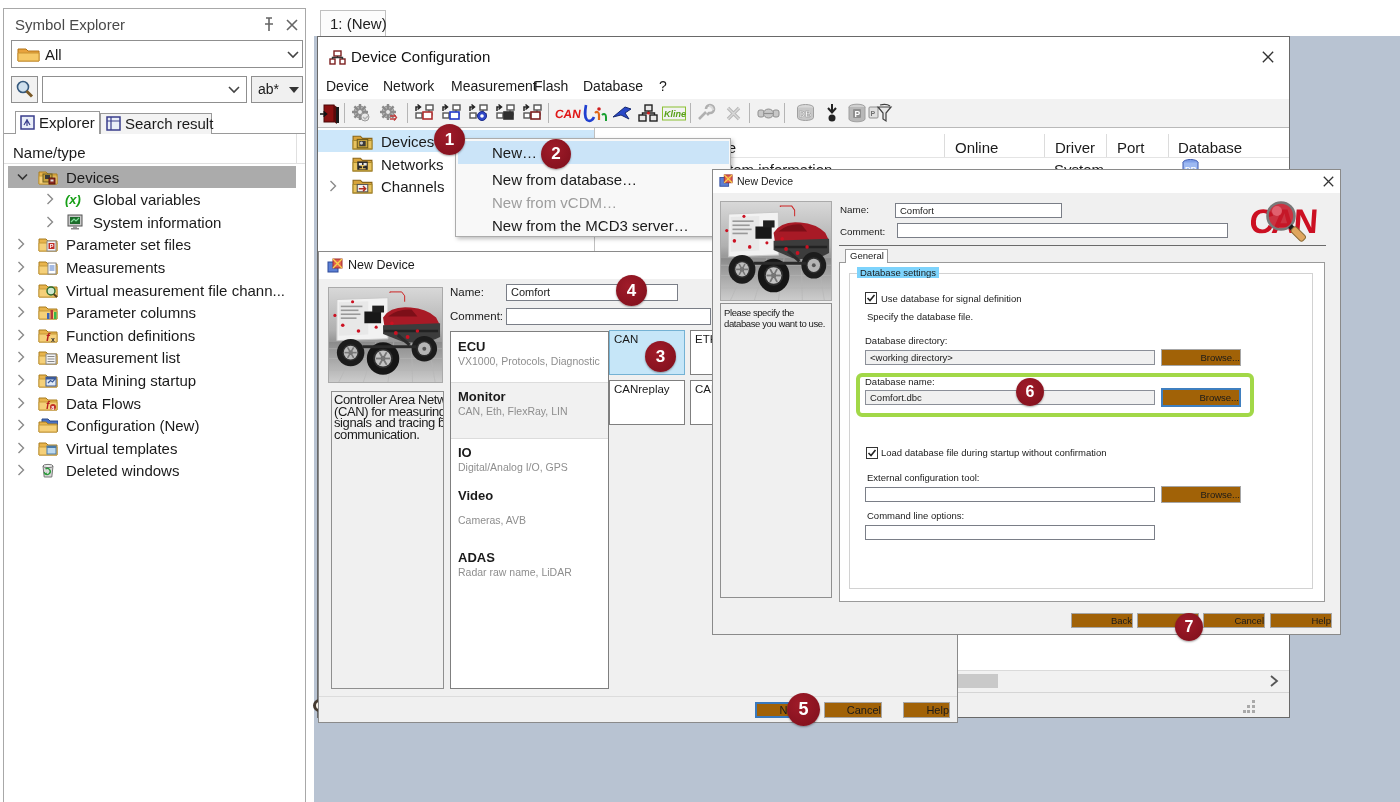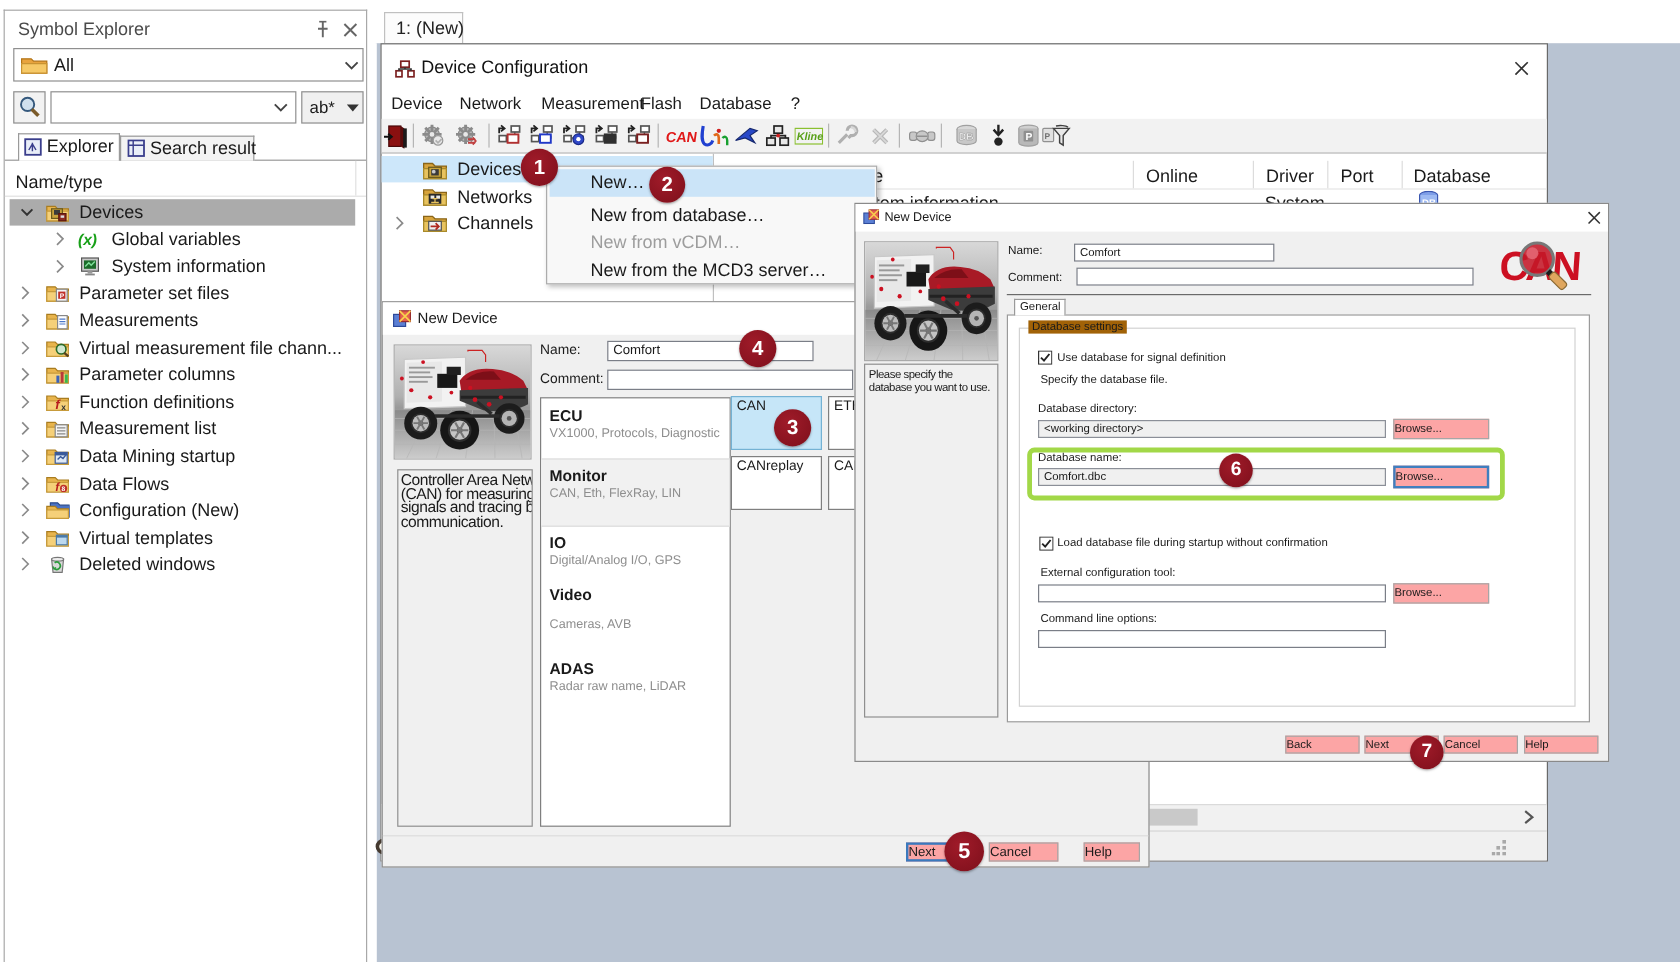--- a/index.html
+++ b/index.html
@@ -1,19 +1,19 @@
 <!DOCTYPE html>
 <html><head><meta charset="utf-8"><style>
 *{box-sizing:border-box;margin:0;padding:0}
 html,body{width:1400px;height:802px;overflow:hidden}
 body{position:relative;font-family:"Liberation Sans",sans-serif;background:#fff;color:#1a1a1a}
 .abs{position:absolute}
 .fld{position:absolute;background:#f0f0f0;border:1px solid #8b8f98}
 .fldw{position:absolute;background:#fff;border:1px solid #7a7e87}
-.btn{position:absolute;background:#fca5a5;border:1px solid #a6a6a6;text-align:left}
+.btn{position:absolute;background:#a16207;border:1px solid #a6a6a6;text-align:right}
 .badge{position:absolute;background:radial-gradient(circle at 40% 35%,#a01b29,#7d0f1b);border-radius:50%;color:#fff;font-weight:bold;text-align:center;z-index:60;box-shadow:0 1px 2px rgba(0,0,0,.35)}
 .t{position:absolute;white-space:nowrap}
 </style></head>
 <body>
 
 <div class="abs" style="left:313px;top:36px;width:1087px;height:766px;background:#b8c3d2"></div>
 <div class="abs" style="left:306px;top:36px;width:8px;height:766px;background:#fff"></div>
 
 <div class="abs" id="panel" style="left:3px;top:8px;width:303px;height:794px;background:#fff;border:1px solid #a8a8a8;border-bottom:none">
   <div class="t" style="left:11px;top:7px;font-size:15px;color:#4a4a4a">Symbol Explorer</div>
@@ -693,21 +693,21 @@
           <rect x="42" y="25" width="16" height="7" rx="2.5" fill="#dfa65e" stroke="#8a6a35"></rect>
         </g>
 </svg></div>
   <div class="abs" style="left:126px;top:75px;width:487px;height:1px;background:#6a6a6a"></div>
 
   <div class="abs" style="left:126px;top:92px;width:486px;height:340px;background:#fff;border:1px solid #9a9a9a"></div>
   <div class="abs" style="left:132px;top:79px;width:43px;height:14px;background:#fff;border:1px solid #9a9a9a;border-bottom:none"></div>
   <div class="t" style="left:137px;top:80px;font-size:9.5px">General</div>
 
   <div class="abs" style="left:136px;top:103px;width:464px;height:316px;border:1px solid #d2d2d2"></div>
-  <div class="t" style="left:144px;top:97px;font-size:9.5px;background:#a16207;padding:0 3px">Database settings</div>
+  <div class="t" style="left:144px;top:97px;font-size:9.5px;background:#7dd3fc;padding:0 3px">Database settings</div>
 
   <svg class="abs" style="left:152px;top:122px" width="12" height="12" viewBox="0 0 12 12">
       <rect x="0.5" y="0.5" width="11" height="11" fill="#fff" stroke="#333"></rect>
       <path d="M2.5 6 L5 8.5 L9.5 3" stroke="#222" stroke-width="1.6" fill="none"></path>
     </svg>
   <div class="t" style="left:168px;top:123px;font-size:9.5px">Use database for signal definition</div>
   <div class="t" style="left:154px;top:141px;font-size:9.5px">Specify the database file.</div>
   <div class="t" style="left:152px;top:165px;font-size:9.5px">Database directory:</div>
   <div class="fld" style="left:152px;top:180px;width:290px;height:15px"></div>
   <div class="t" style="left:157px;top:182px;font-size:9.5px">&lt;working directory&gt;</div>

